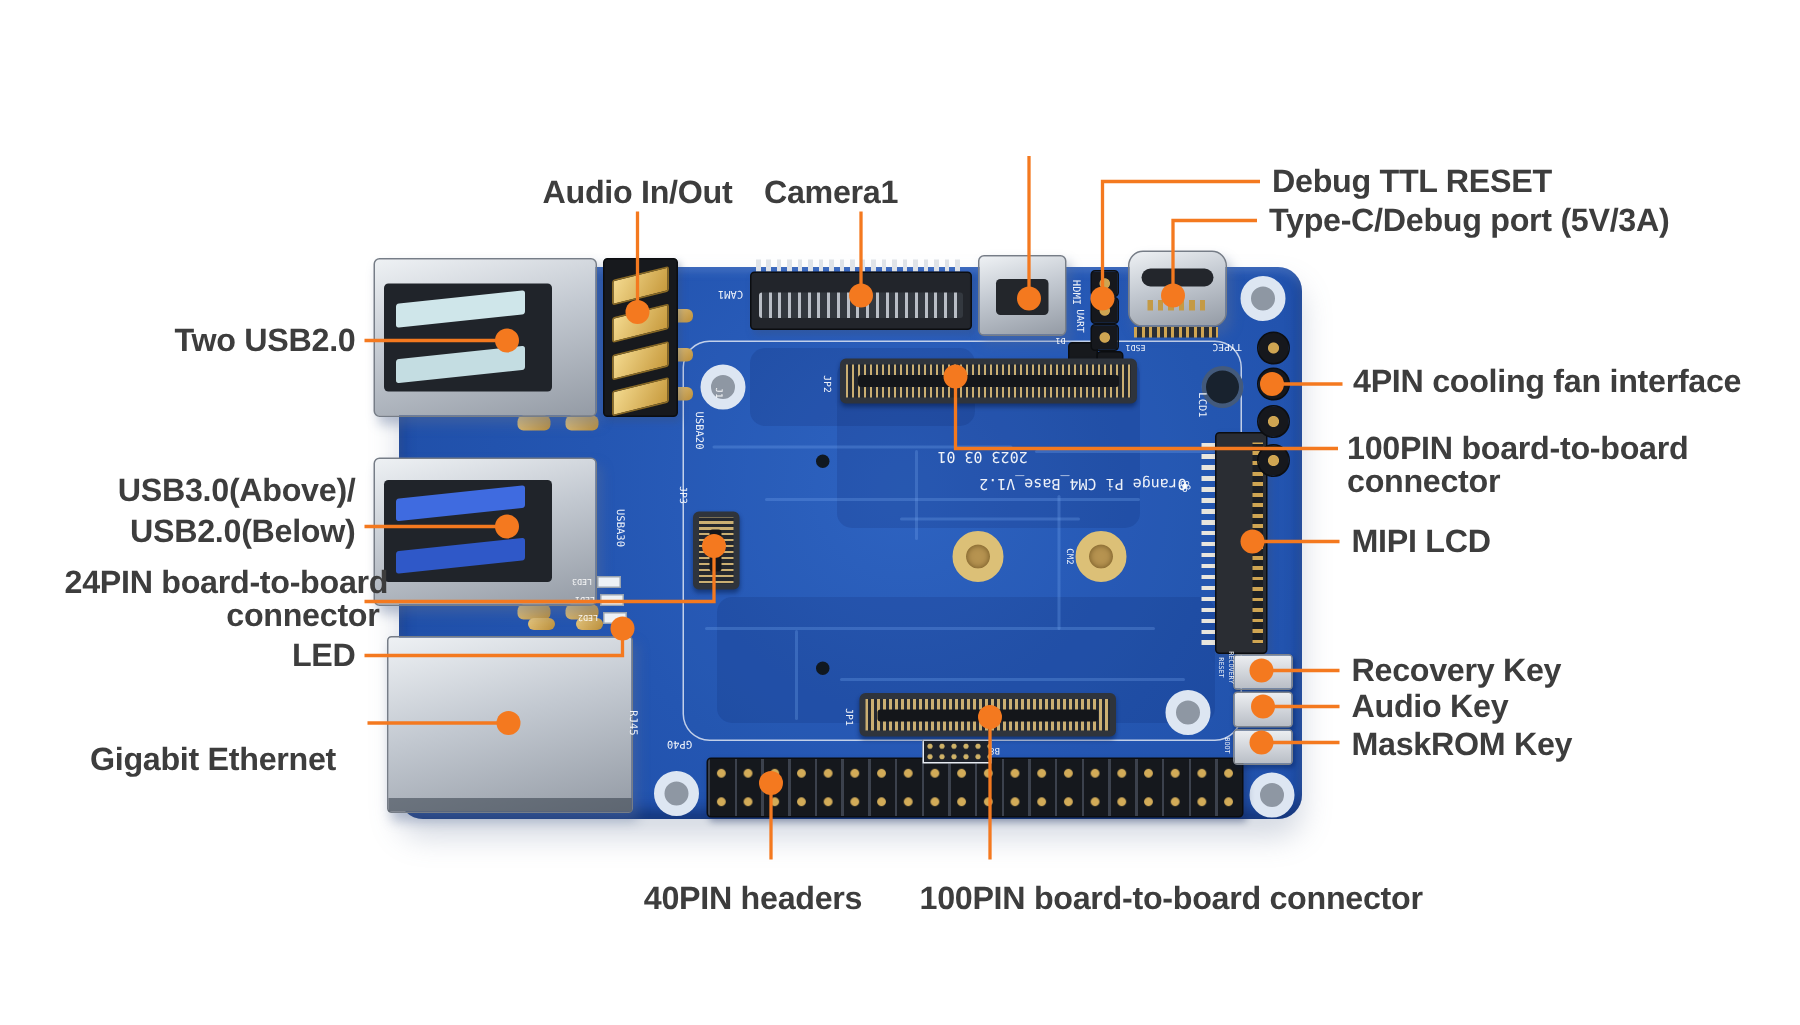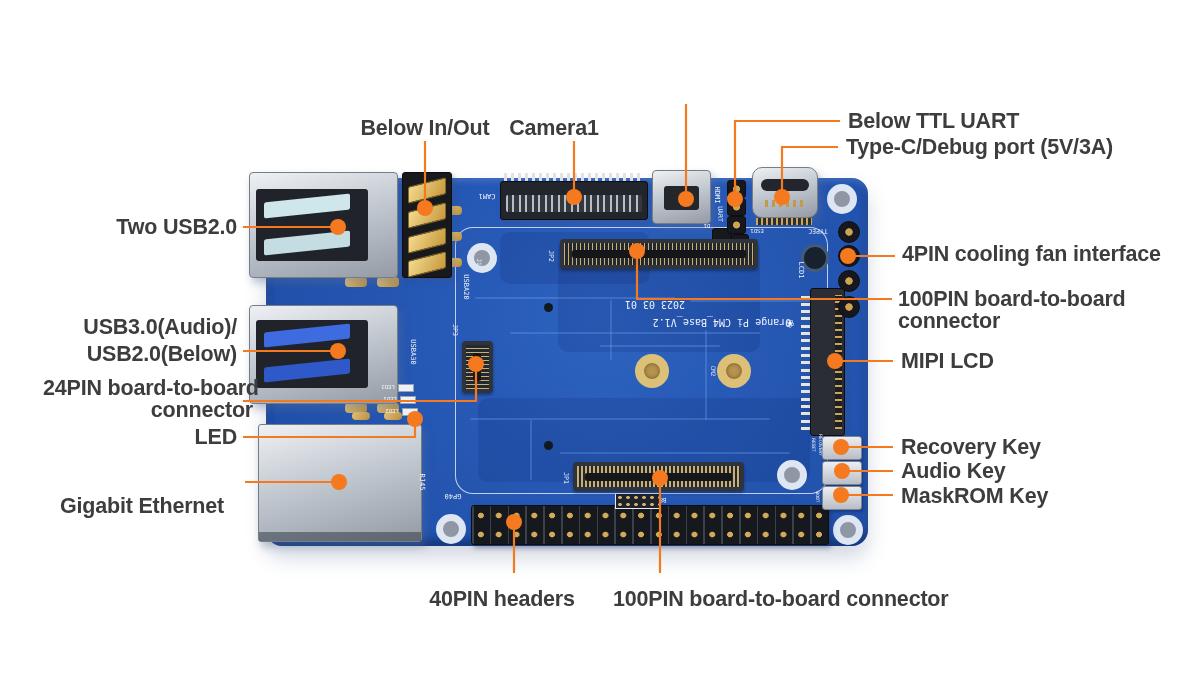--- a/index.html
+++ b/index.html
@@ -248,33 +248,33 @@
       <circle cx="415" cy="419" r="8"></circle>
       <circle cx="339" cy="482" r="8"></circle>
       <circle cx="841" cy="447" r="8"></circle>
       <circle cx="842" cy="471" r="8"></circle>
       <circle cx="841" cy="495" r="8"></circle>
       <circle cx="514" cy="522" r="8"></circle>
       <circle cx="660" cy="478" r="8"></circle>
     </g>
   </svg>
 
-  <div class="co" style="left:848px;top:110px;">Below TTL UART</div>
+  <div class="co" style="left:848px;top:110px;">Debug TTL RESET</div>
   <div class="co" style="left:846px;top:136px;">Type-C/Debug port (5V/3A)</div>
-  <div class="co tc" style="left:345px;top:117px;width:160px;">Below In/Out</div>
+  <div class="co tc" style="left:345px;top:117px;width:160px;">Audio In/Out</div>
   <div class="co tc" style="left:494px;top:117px;width:120px;">Camera1</div>
   <div class="co tr" style="left:77px;top:216px;width:160px;">Two USB2.0</div>
   <div class="co" style="left:902px;top:243px;">4PIN cooling fan interface</div>
   <div class="co" style="left:898px;top:288px;">
     <span>100PIN board-to-board</span><br>
     <span>connector</span>
   </div>
   <div class="co" style="left:901px;top:350px;">MIPI LCD</div>
   <div class="co tr" style="left:57px;top:314px;width:180px;line-height:27px;">
-    <span>USB3.0(Audio)/</span><br>
+    <span>USB3.0(Above)/</span><br>
     <span>USB2.0(Below)</span>
   </div>
   <div class="co tr" style="left:27px;top:377px;width:210px;margin-left:16px;">
     <span>24PIN board-to-board</span><br>
     <span>connector</span>
   </div>
   <div class="co tr" style="left:137px;top:426px;width:100px;">LED</div>
   <div class="co tr" style="left:47px;top:495px;width:190px;text-align:center;">Gigabit Ethernet</div>
   <div class="co" style="left:901px;top:436px;">Recovery Key</div>
   <div class="co" style="left:901px;top:460px;">Audio Key</div>

